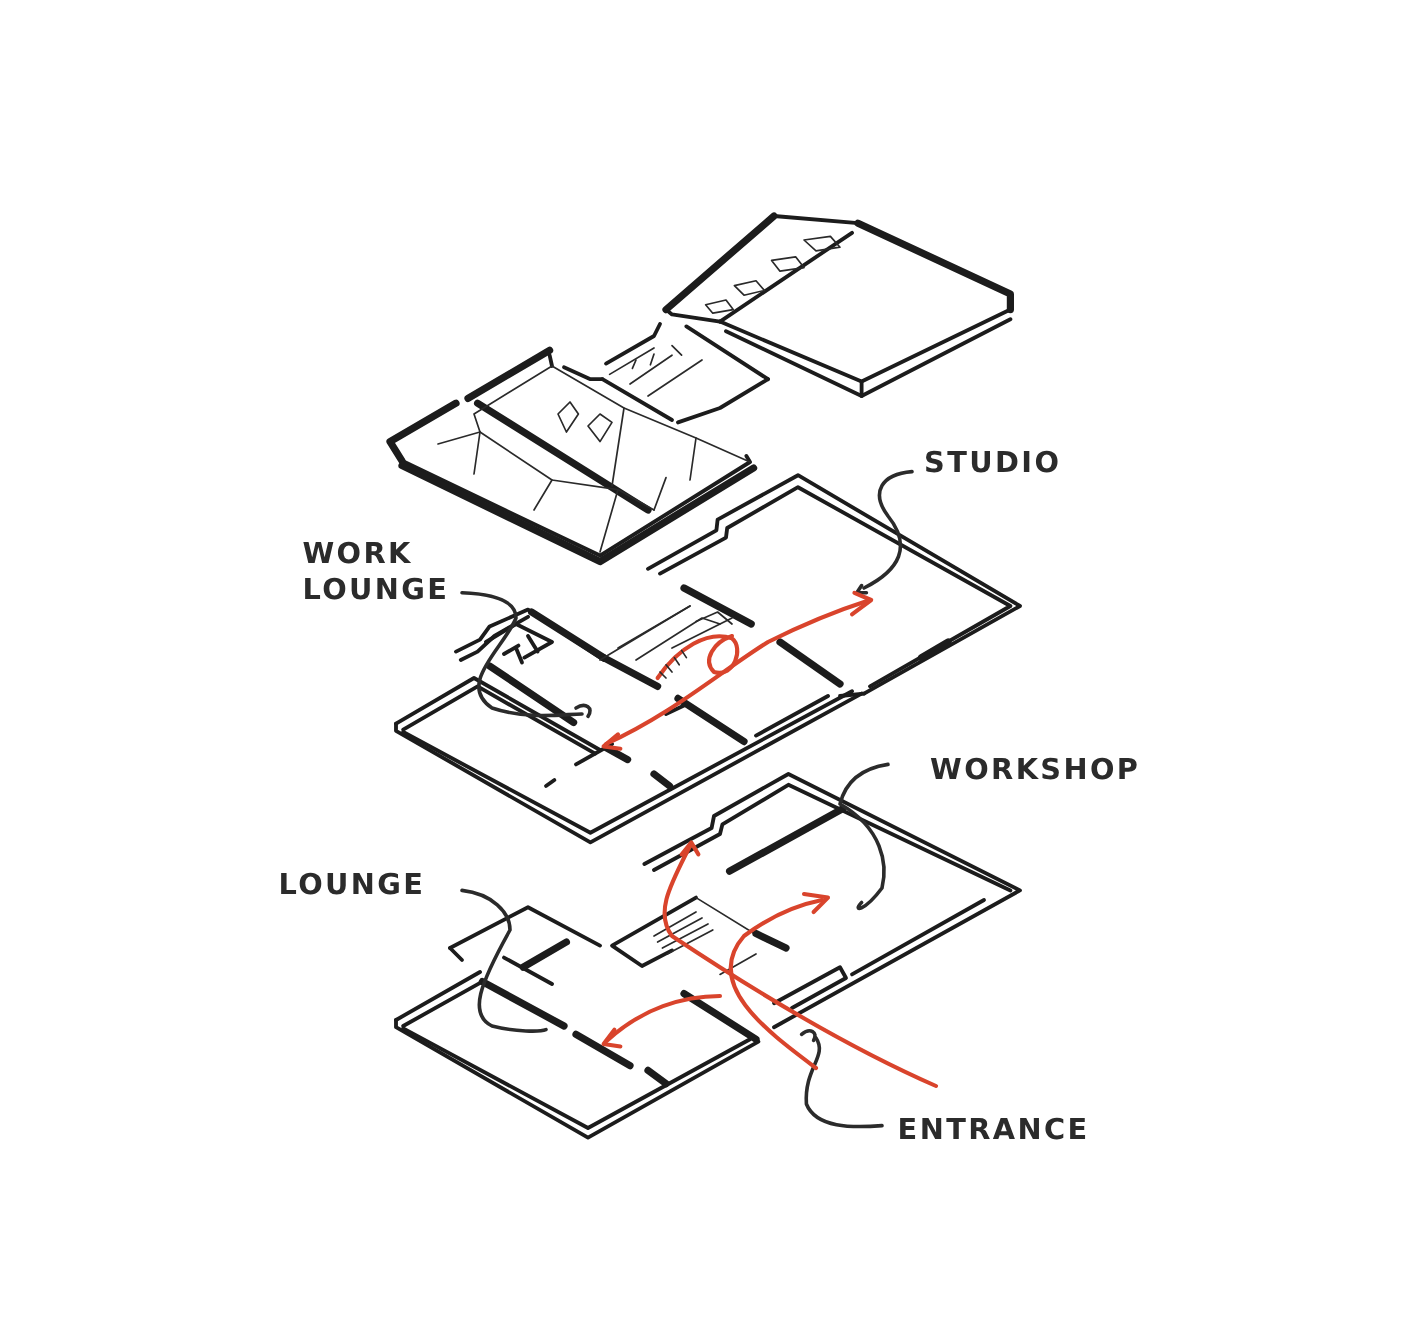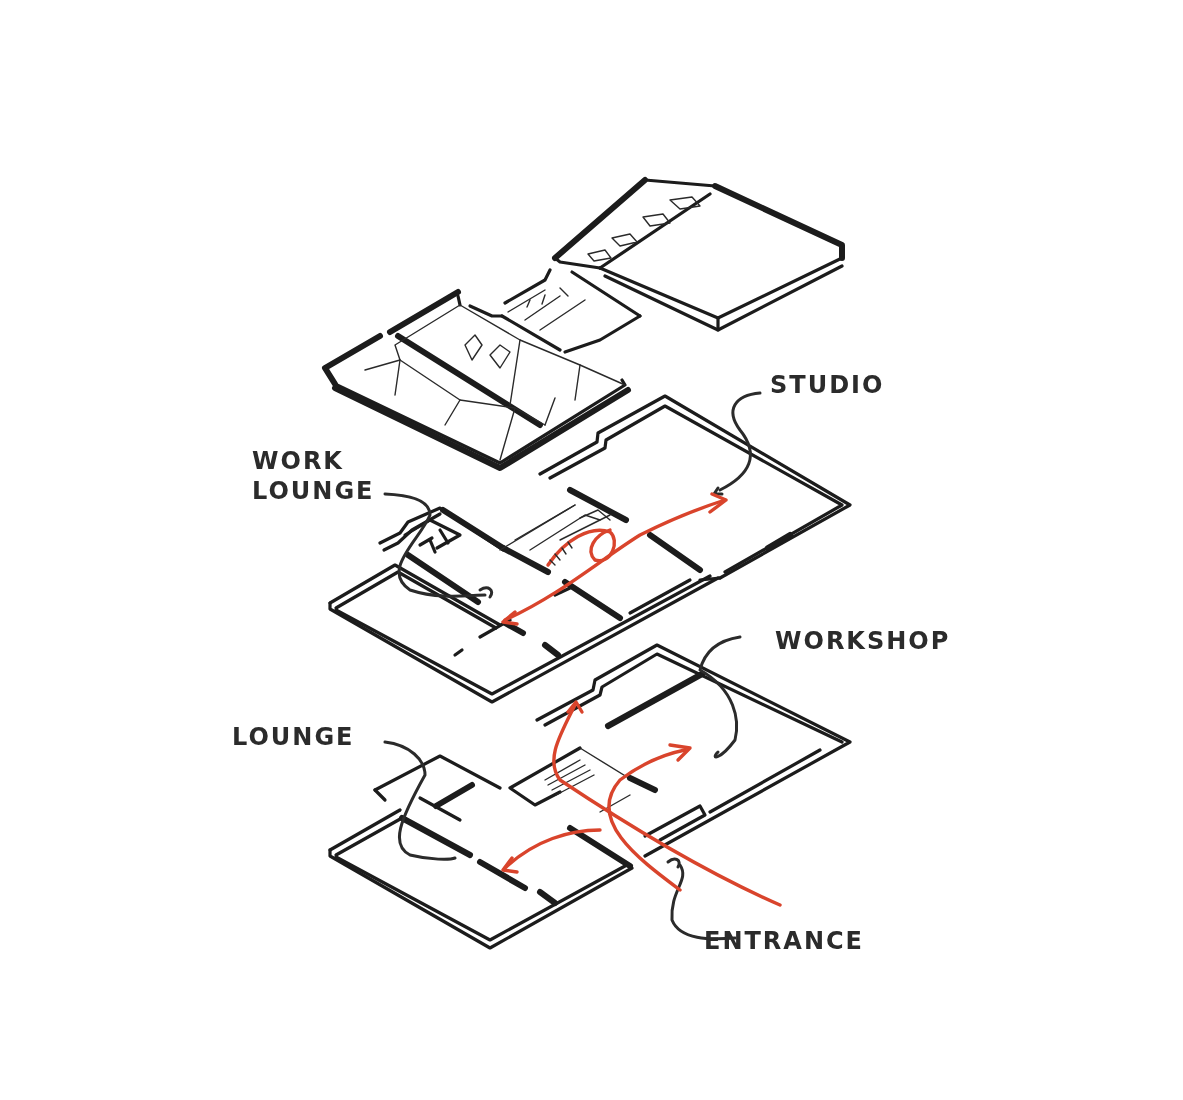--- a/index.html
+++ b/index.html
@@ -187,15 +187,15 @@
       <path class="flow" stroke="#d9442c" d="M 600 830 C 570 830 535 840 505 868"></path>
       <path class="flow" stroke="#d9442c" d="M 512 858 L 503 870 L 517 872"></path>
     </g>
   </svg>
 
   <div class="label" style="left:770px; top:370px;">STUDIO</div>
   <div class="label" style="left:252px; top:446px;">WORK
 LOUNGE</div>
   <div class="label" style="left:748px; top:626px;margin-left:27px;">WORKSHOP</div>
   <div class="label" style="left:232px; top:722px;">LOUNGE</div>
-  <div class="label" style="left:704px; top:926px;">ENTRANCE</div>
+  <div class="label" style="left:748px; top:926px;">ENTRANCE</div>
 
 </div>
 
 </body></html>

